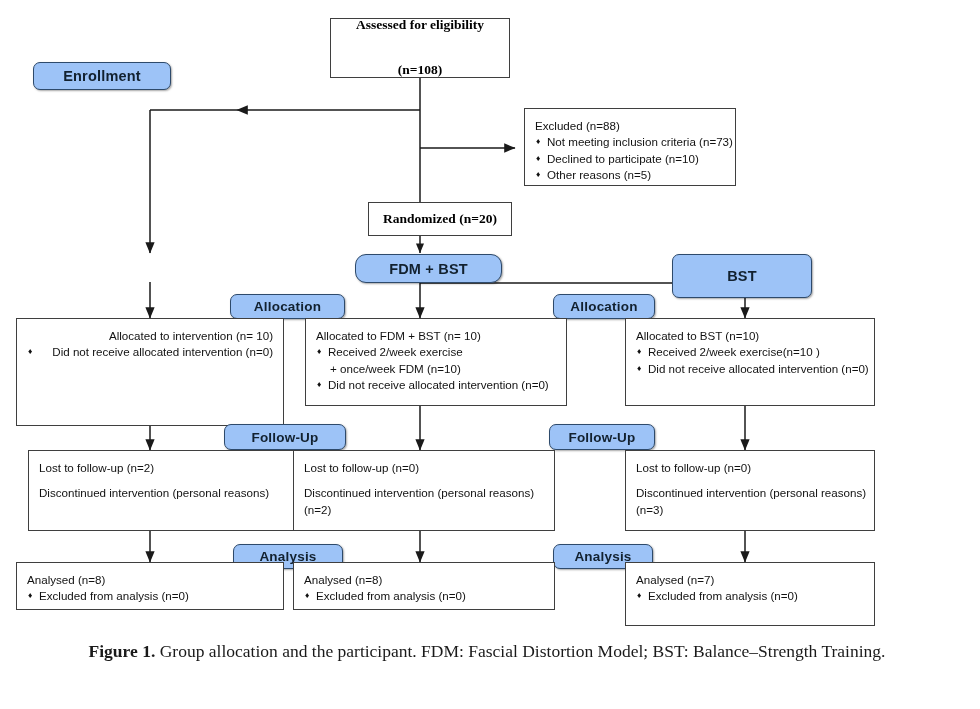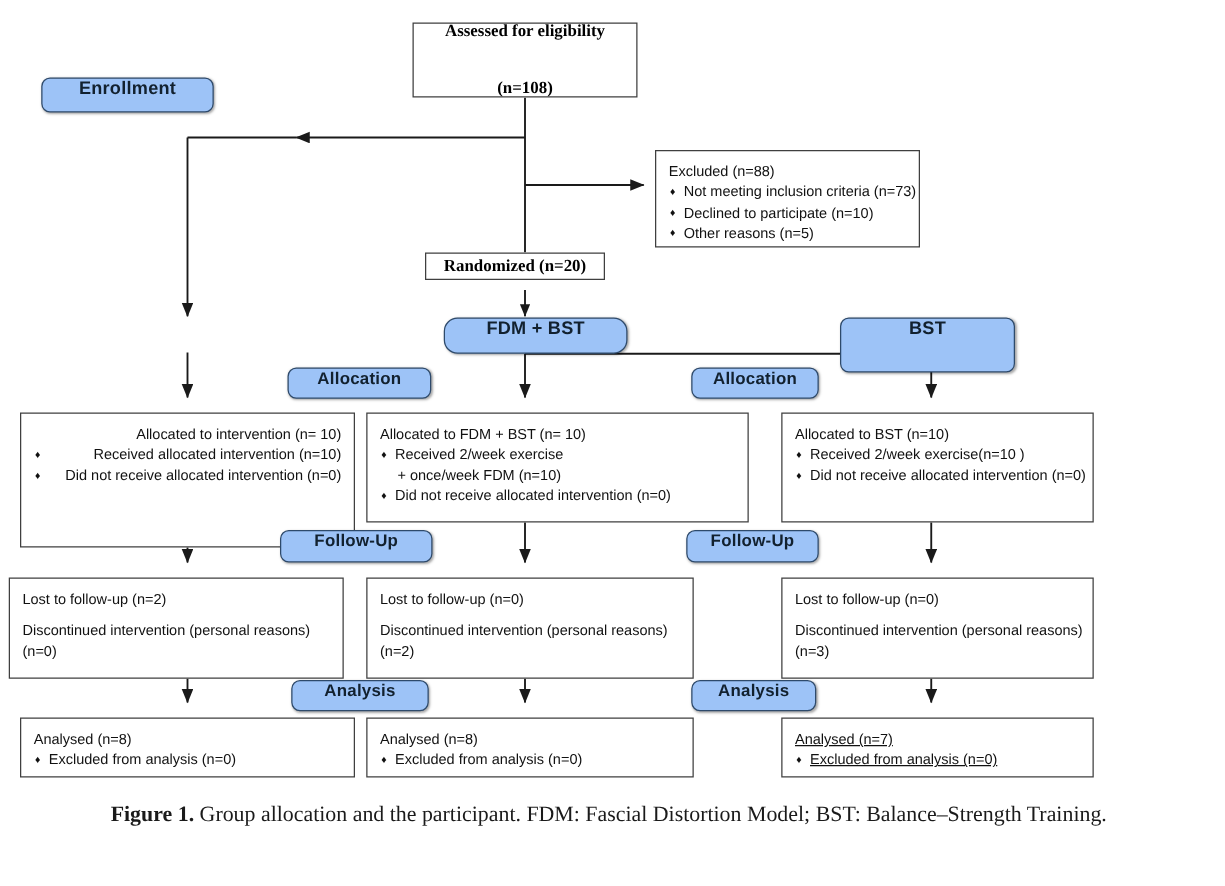--- a/index.html
+++ b/index.html
@@ -22,33 +22,32 @@
     display:flex;align-items:center;justify-content:center;
     font-family:"Liberation Serif",serif;
     font-weight:bold;font-size:13.5px;line-height:1.25;text-align:left;gap:28px;
   }
 
   
   .pill{
     background:#9DC3F7;
     border:1.4px solid #2E4A6B;
     border-radius:7px;
-    display:flex;align-items:flex-start;justify-content:center;
+    display:flex;align-items:center;justify-content:center;
     font-family:"Liberation Sans",sans-serif;
     font-weight:bold;font-size:14.5px;color:#12212f;
     box-shadow:1px 1px 2px rgba(0,0,0,.35);
     letter-spacing:.2px;
   }
 
   
   .body{
     font-family:"Liberation Sans",sans-serif;
     font-size:11.6px;line-height:1.42;color:#111;
     padding:9px 10px 6px 10px;
-    margin-top:12px;
   }
   .body .line{white-space:nowrap;}
   .body .bul{position:relative;padding-left:12px;white-space:nowrap;}
   .body .bul:before{
     content:"\2666";position:absolute;left:1px;top:0px;font-size:8.5px;line-height:1.7;
   }
   .body .cont{padding-left:14px;white-space:nowrap;}
   .body .gap{height:9px;}
 
   
@@ -112,69 +111,67 @@
     <span>Enrollment</span>
   </div>
 
   <div class="node box body" style="left:524px;top:108px;width:212px;height:78px;">
     <div class="line">Excluded (n=88)</div>
     <div class="bul">Not meeting inclusion criteria (n=73)</div>
     <div class="bul">Declined to participate (n=10)</div>
     <div class="bul">Other reasons (n=5)</div>
   </div>
 
-  <div class="node box hdr" style="left:340px;top:202px;width:144px;height:22px;">
+  <div class="node box hdr" style="left:368px;top:202px;width:144px;height:34px;">
     <span>Randomized (n=20)</span>
   </div>
 
   <div class="node pill" style="left:355px;top:254px;width:147px;height:29px;border-radius:11px;">
     <span>FDM + BST</span>
   </div>
   <div class="node pill" style="left:672px;top:254px;width:140px;height:44px;">
     <span>BST</span>
   </div>
 
   <div class="node pill" style="left:230px;top:294px;width:115px;height:25px;font-size:13.5px;">
     <span>Allocation</span>
   </div>
   <div class="node pill" style="left:553px;top:294px;width:102px;height:25px;font-size:13.5px;">
     <span>Allocation</span>
   </div>
 
   <div class="node box body" style="left:16px;top:318px;width:268px;height:108px;text-align:right;">
     <div class="line">Allocated to intervention (n= 10)</div>
-    <div class="bul">Received allocated intervention (n=10)</div>
     <div class="bul">Did not receive allocated intervention (n=0)</div>
   </div>
 
-  <div class="node box body" style="left:293px;top:318px;width:306px;height:88px;">
+  <div class="node box body" style="left:305px;top:318px;width:262px;height:88px;">
     <div class="line">Allocated to FDM + BST (n= 10)</div>
     <div class="bul">Received 2/week exercise</div>
     <div class="cont">+ once/week FDM (n=10)</div>
     <div class="bul">Did not receive allocated intervention (n=0)</div>
   </div>
 
   <div class="node box body" style="left:625px;top:318px;width:250px;height:88px;">
     <div class="line">Allocated to BST (n=10)</div>
     <div class="bul">Received 2/week exercise(n=10 )</div>
     <div class="bul">Did not receive allocated intervention (n=0)</div>
   </div>
 
   <div class="node pill" style="left:224px;top:424px;width:122px;height:26px;font-size:13.5px;">
     <span>Follow-Up</span>
   </div>
   <div class="node pill" style="left:549px;top:424px;width:106px;height:26px;font-size:13.5px;">
     <span>Follow-Up</span>
   </div>
 
-  <div class="node box body" style="left:7px;top:450px;width:268px;height:81px;">
+  <div class="node box body" style="left:28px;top:450px;width:268px;height:81px;">
     <div class="line">Lost to follow-up (n=2)</div>
     <div class="gap"></div>
     <div class="line">Discontinued intervention (personal reasons)</div>
-    <div class="line">(n=0)</div>
   </div>
 
   <div class="node box body" style="left:293px;top:450px;width:262px;height:81px;">
     <div class="line">Lost to follow-up (n=0)</div>
     <div class="gap"></div>
     <div class="line">Discontinued intervention (personal reasons)</div>
     <div class="line">(n=2)</div>
   </div>
 
   <div class="node box body" style="left:625px;top:450px;width:250px;height:81px;">
@@ -194,21 +191,21 @@
   <div class="node box body" style="left:16px;top:562px;width:268px;height:48px;">
     <div class="line">Analysed (n=8)</div>
     <div class="bul">Excluded from analysis (n=0)</div>
   </div>
 
   <div class="node box body" style="left:293px;top:562px;width:262px;height:48px;">
     <div class="line">Analysed (n=8)</div>
     <div class="bul">Excluded from analysis (n=0)</div>
   </div>
 
-  <div class="node box body" style="left:625px;top:562px;width:250px;height:48px;text-decoration:underline;">
+  <div class="node box body" style="left:625px;top:562px;width:250px;height:64px;">
     <div class="line">Analysed (n=7)</div>
     <div class="bul">Excluded from analysis (n=0)</div>
   </div>
 
   <div id="caption">
     <b>Figure 1.</b>
     <span>Group allocation and the participant.  FDM: Fascial Distortion Model; BST: Balance–Strength Training.</span>
   </div>
 
 </div>

